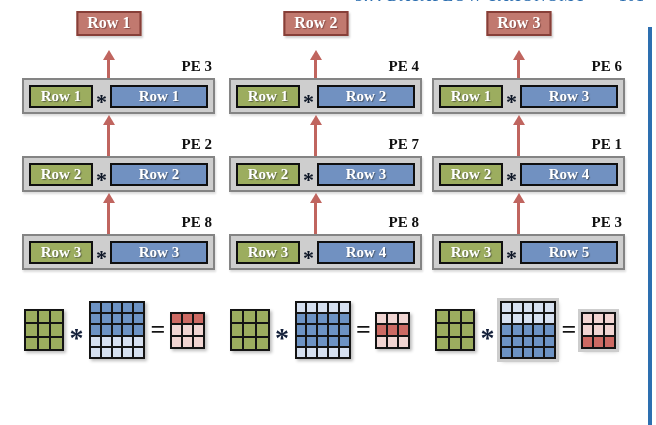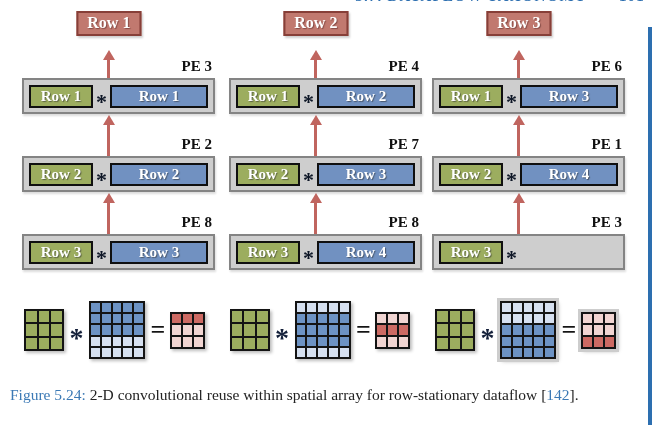--- a/index.html
+++ b/index.html
@@ -161,20 +161,21 @@
       <div class="chip ifmap">Row 4</div>
     </div>
     <div class="arrow a3">
         <div class="head"></div>
         <div class="shaft"></div>
       </div>
     <div class="pe-label l3">PE 3</div>
     <div class="pe-box b3">
       <div class="chip filter">Row 3</div>
       <div class="pe-mul">*</div>
+      <div class="chip ifmap">Row 5</div>
     </div>
   </div>
 
   <div class="matrices">
     <div class="mgroup">
       <div class="mgrid filter" style="display: grid; grid-template-columns: repeat(3, 1fr); grid-template-rows: repeat(3, 1fr);">
           <div style="background: rgb(156, 173, 95);"></div>
           <div style="background: rgb(156, 173, 95);"></div>
           <div style="background: rgb(156, 173, 95);"></div>
           <div style="background: rgb(156, 173, 95);"></div>
@@ -326,15 +327,14 @@
           <div style="background: rgb(241, 213, 210);"></div>
           <div style="background: rgb(241, 213, 210);"></div>
           <div style="background: rgb(241, 213, 210);"></div>
           <div style="background: rgb(205, 106, 99);"></div>
           <div style="background: rgb(205, 106, 99);"></div>
           <div style="background: rgb(205, 106, 99);"></div>
         </div>
     </div>
   </div>
 
-  <div class="caption"><span class="cap-link">Figure 5.24: </span><span>2-D convolutional reuse within spatial array for row-stationary dataflow </span><span>[</span><span class="cap-link">142</span><span>].</span></div>
 
 </div>
 
 </body></html>

